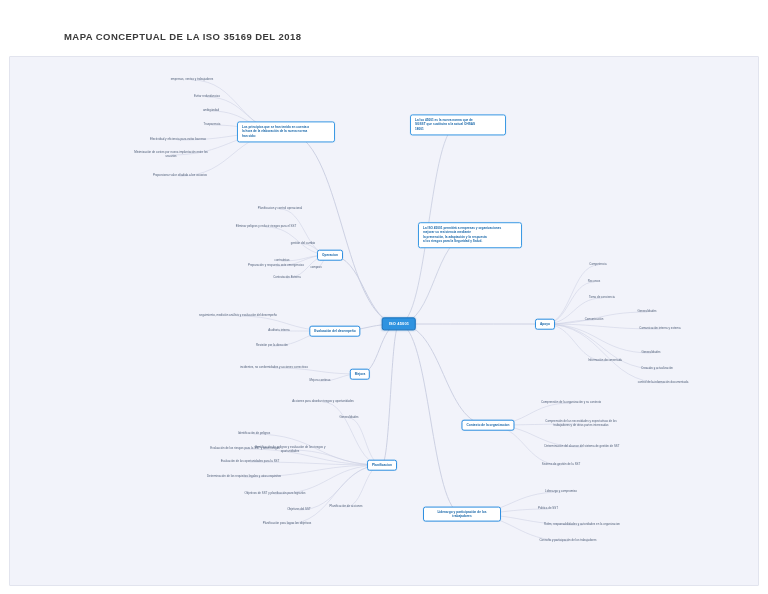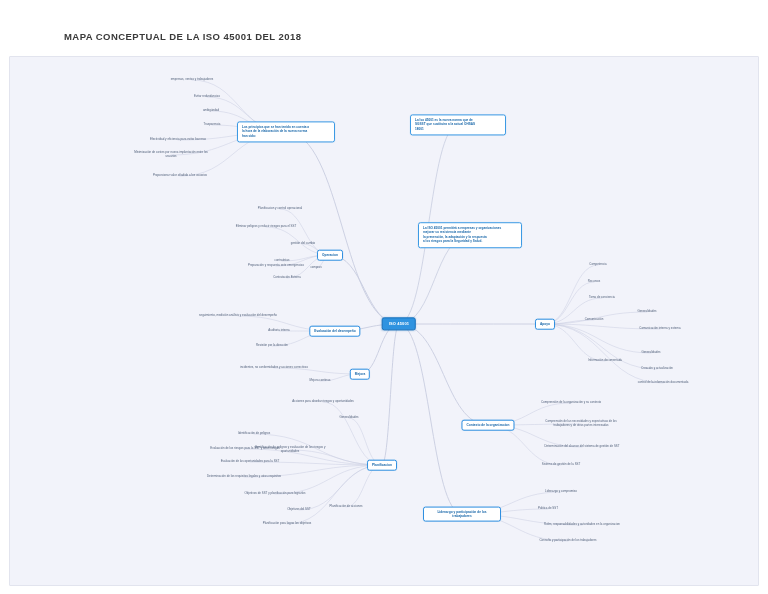--- a/index.html
+++ b/index.html
@@ -75,21 +75,21 @@
     font-weight: bold;
     font-size: 3.1px;
     line-height: 1.42;
     text-align: left;
     box-shadow: 0 0 0 0.5px rgba(61,154,228,0.10);
   }
 </style>
 </head>
 <body>
 
-<div id="page-title">MAPA CONCEPTUAL DE LA ISO 45001 DEL 2018</div>
+<div id="page-title">MAPA CONCEPTUAL DE LA ISO 35169 DEL 2018</div>
 
 <div id="canvas">
   <svg id="edges" viewBox="0 0 750 530" preserveAspectRatio="none">
       <path d="M 389 267 C 332.5 267, 332.5 75, 276 75" fill="none" stroke="#c8cde0" stroke-width="0.9" stroke-linecap="round"></path>
       <path d="M 276 75 C 229 75, 229 23, 182 23" fill="none" stroke="#c8cde0" stroke-width="0.5" stroke-linecap="round"></path>
       <path d="M 276 75 C 236.5 75, 236.5 40, 197 40" fill="none" stroke="#c8cde0" stroke-width="0.5" stroke-linecap="round"></path>
       <path d="M 276 75 C 238.5 75, 238.5 54, 201 54" fill="none" stroke="#c8cde0" stroke-width="0.5" stroke-linecap="round"></path>
       <path d="M 276 75 C 239 75, 239 68, 202 68" fill="none" stroke="#c8cde0" stroke-width="0.5" stroke-linecap="round"></path>
       <path d="M 276 75 C 222 75, 222 83, 168 83" fill="none" stroke="#c8cde0" stroke-width="0.5" stroke-linecap="round"></path>
       <path d="M 276 75 C 218.5 75, 218.5 98, 161 98" fill="none" stroke="#c8cde0" stroke-width="0.5" stroke-linecap="round"></path>

